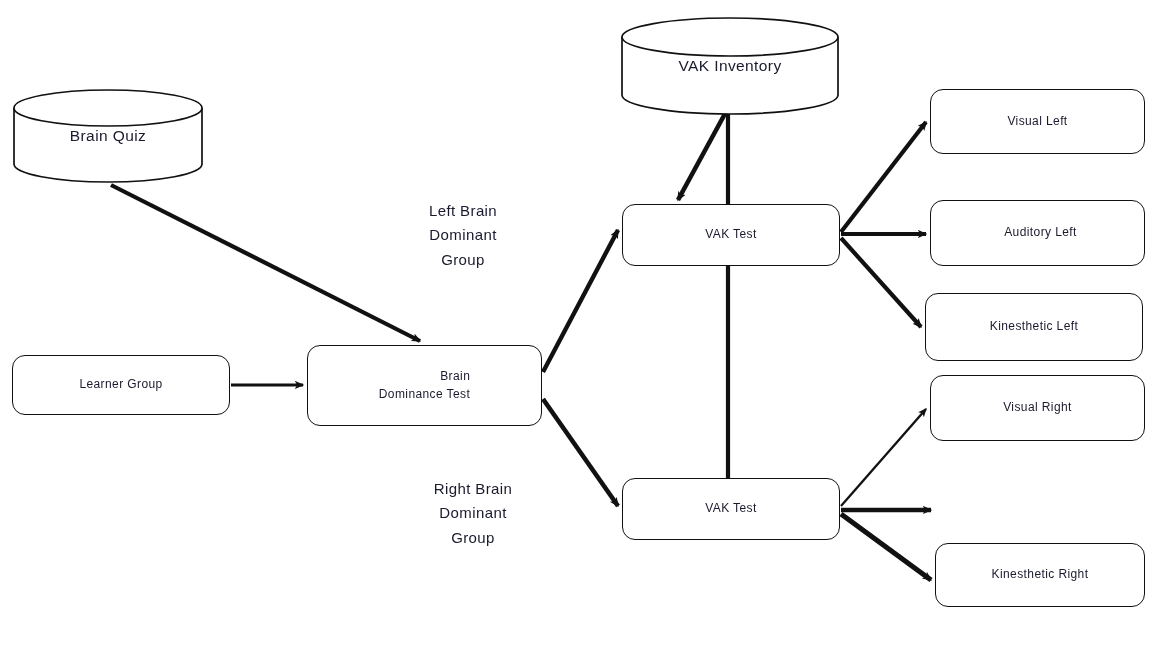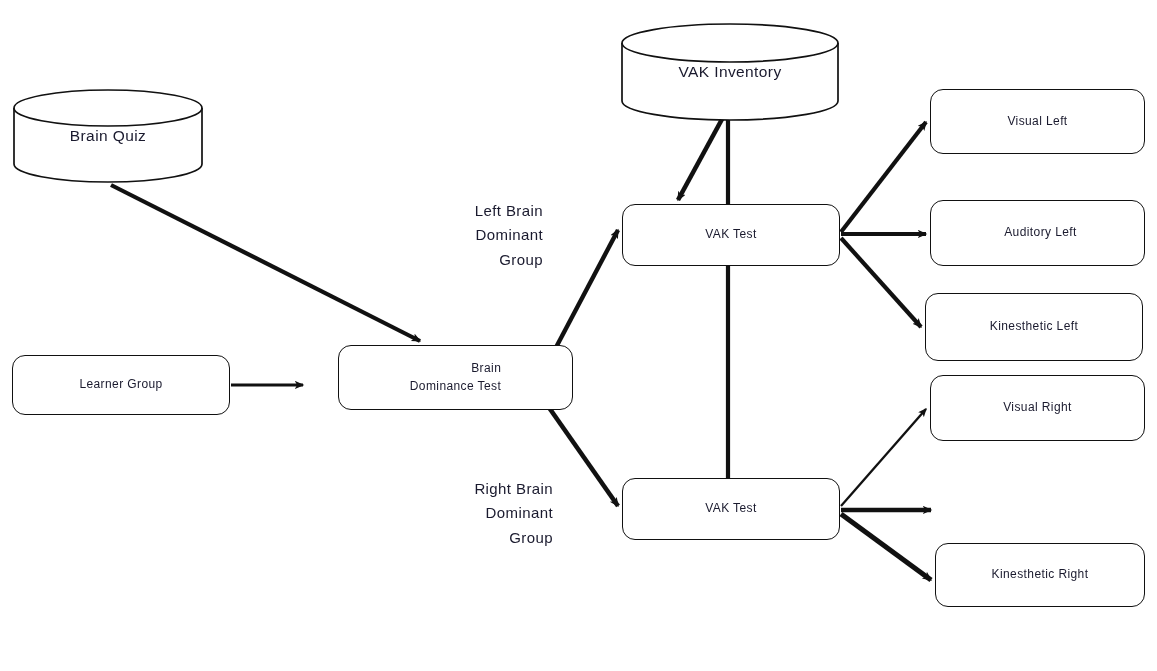--- a/index.html
+++ b/index.html
@@ -57,21 +57,21 @@
   .cyl .cyl-label {
     position: relative;
     z-index: 2;
     font-size: 15.5px;
     letter-spacing: 0.4px;
     width: 100%;
     text-align: center;
   }
   .free-label {
     position: absolute;
-    text-align: right;
+    text-align: center;
     font-size: 15px;
     color: #1a1a2e;
     letter-spacing: 0.4px;
     line-height: 1.62;
     z-index: 2;
   }
 </style>
 </head>
 <body>
 
@@ -137,33 +137,33 @@
   </svg>
 
   <div class="node cyl" style="left:12px; top:88px; width:192px; height:96px;">
     <svg class="cyl-svg" width="192" height="96" viewBox="0 0 192 96">
       <path d="M2,20 L2,76 A94,18 0 0 0 190,76 L190,20" fill="#ffffff" stroke="#111111" stroke-width="1.7"></path>
       <ellipse cx="96" cy="20" rx="94" ry="18" fill="#ffffff" stroke="#111111" stroke-width="1.7"></ellipse>
     </svg>
     <span class="cyl-label">Brain Quiz</span>
   </div>
 
-  <div class="node cyl" style="left:620px; top:22px; width:220px; height:100px;">
+  <div class="node cyl" style="left:620px; top:16px; width:220px; height:100px;">
     <svg class="cyl-svg" width="220" height="100" viewBox="0 0 220 100">
       <path d="M2,21 L2,79 A108,19 0 0 0 218,79 L218,21" fill="#ffffff" stroke="#111111" stroke-width="1.7"></path>
       <ellipse cx="110" cy="21" rx="108" ry="19" fill="#ffffff" stroke="#111111" stroke-width="1.7"></ellipse>
     </svg>
     <span class="cyl-label">VAK Inventory</span>
   </div>
 
   <div class="node rounded-box" style="left:12px; top:355px; width:218px; height:60px;">
     <span>Learner Group</span>
   </div>
 
-  <div class="node rounded-box" style="left:307px; top:345px; width:235px; height:65px; white-space:pre-line;margin-left:31px;">
+  <div class="node rounded-box" style="left:307px; top:345px; width:235px; height:81px; white-space:pre-line;">
     <span style="white-space:pre-line;">Brain
 Dominance Test</span>
   </div>
 
   <div class="node rounded-box" style="left:622px; top:204px; width:218px; height:62px;">
     <span>VAK Test</span>
   </div>
 
   <div class="node rounded-box" style="left:622px; top:478px; width:218px; height:62px;">
     <span>VAK Test</span>

